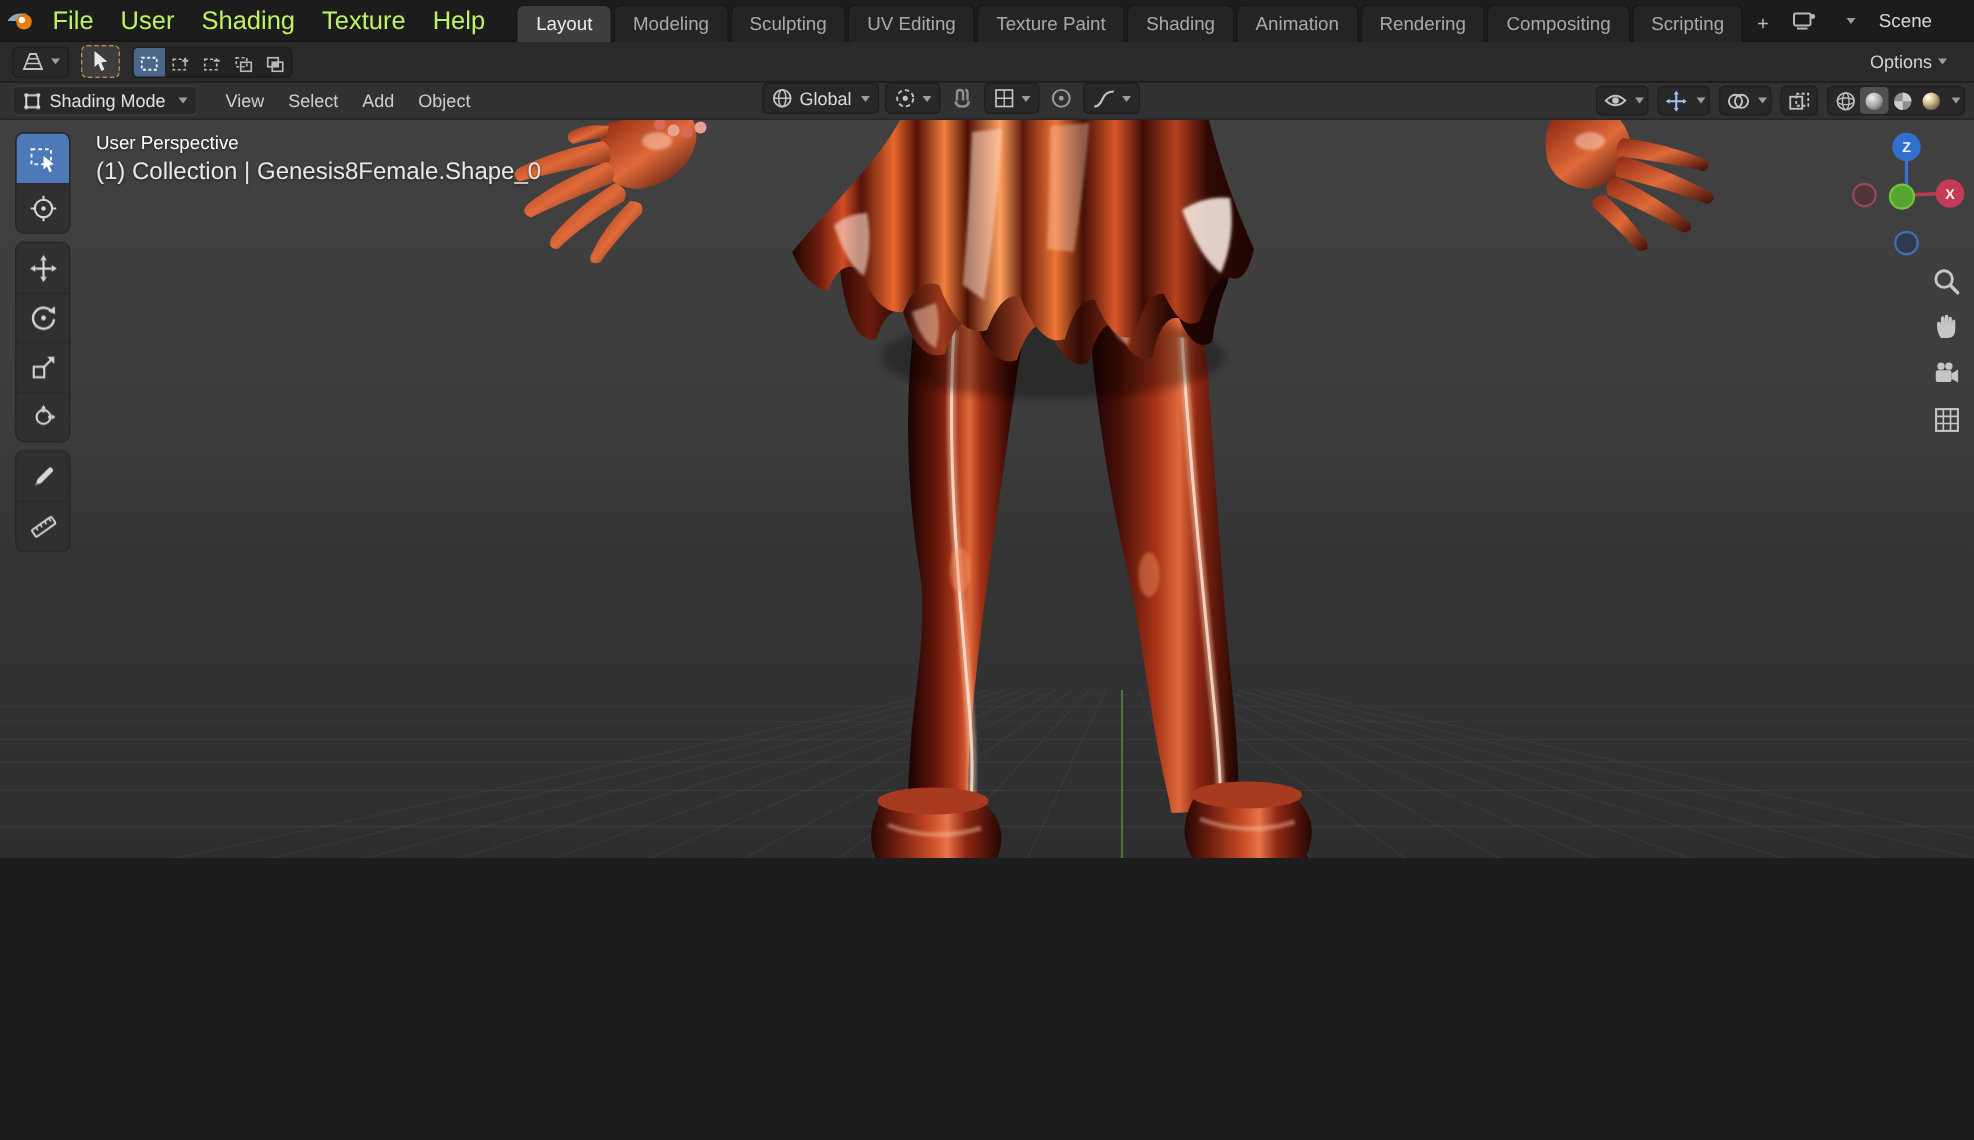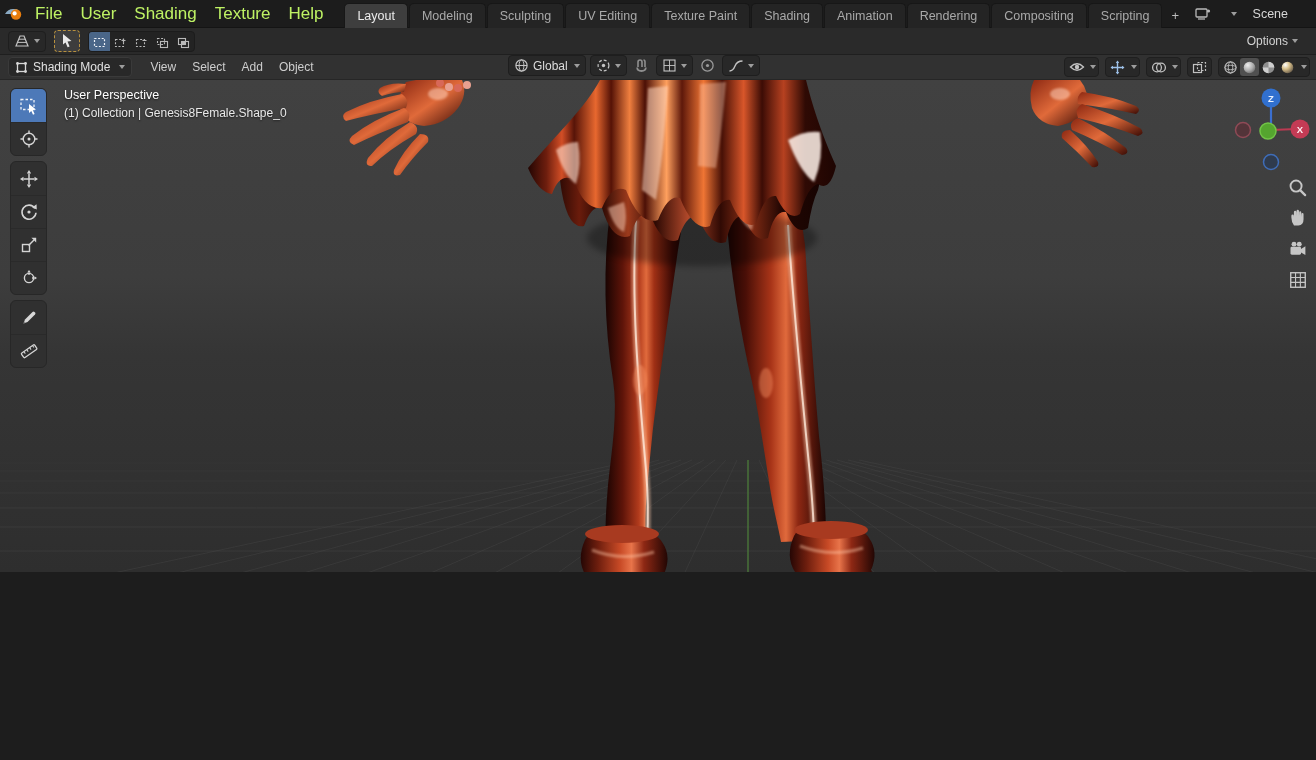--- a/index.html
+++ b/index.html
@@ -48,21 +48,21 @@
   .scene{position:absolute;left:0;top:0;width:1316px;height:680px;display:block;}
 
   .toolrail{position:absolute;left:10px;top:8px;width:37px;display:flex;flex-direction:column;gap:5px;z-index:10;}
   .rail-group{background:#303030;border:1px solid #272727;border-radius:6px;overflow:hidden;display:flex;flex-direction:column;}
   .rail-btn{width:35px;height:33px;display:flex;align-items:center;justify-content:center;}
   .rail-btn + .rail-btn{border-top:1px solid #2a2a2a;}
   .rail-btn.active{background:#4d79b8;}
 
   .vp-overlay-text{position:absolute;left:64px;top:8px;z-index:9;text-shadow:0 1px 2px rgba(0,0,0,.6);}
   .vp-overlay-text .l1{color:#ffffff;font-size:12.5px;margin-bottom:4px;}
-  .vp-overlay-text .l2{color:#e8e8e8;font-size:12px;}
+  .vp-overlay-text .l2{color:#e8e8e8;font-size:16px;}
 
   .nav-gizmo{position:absolute;left:1231px;top:4px;width:80px;height:92px;z-index:10;}
   .nav-btn{position:absolute;left:1286px;width:23px;height:23px;display:flex;align-items:center;justify-content:center;z-index:10;border-radius:50%;}
 </style>
 </head>
 <body>
 
 <div class="topbar">
   <div class="blender-logo">
     <svg width="19" height="15" viewBox="0 0 19 15">

